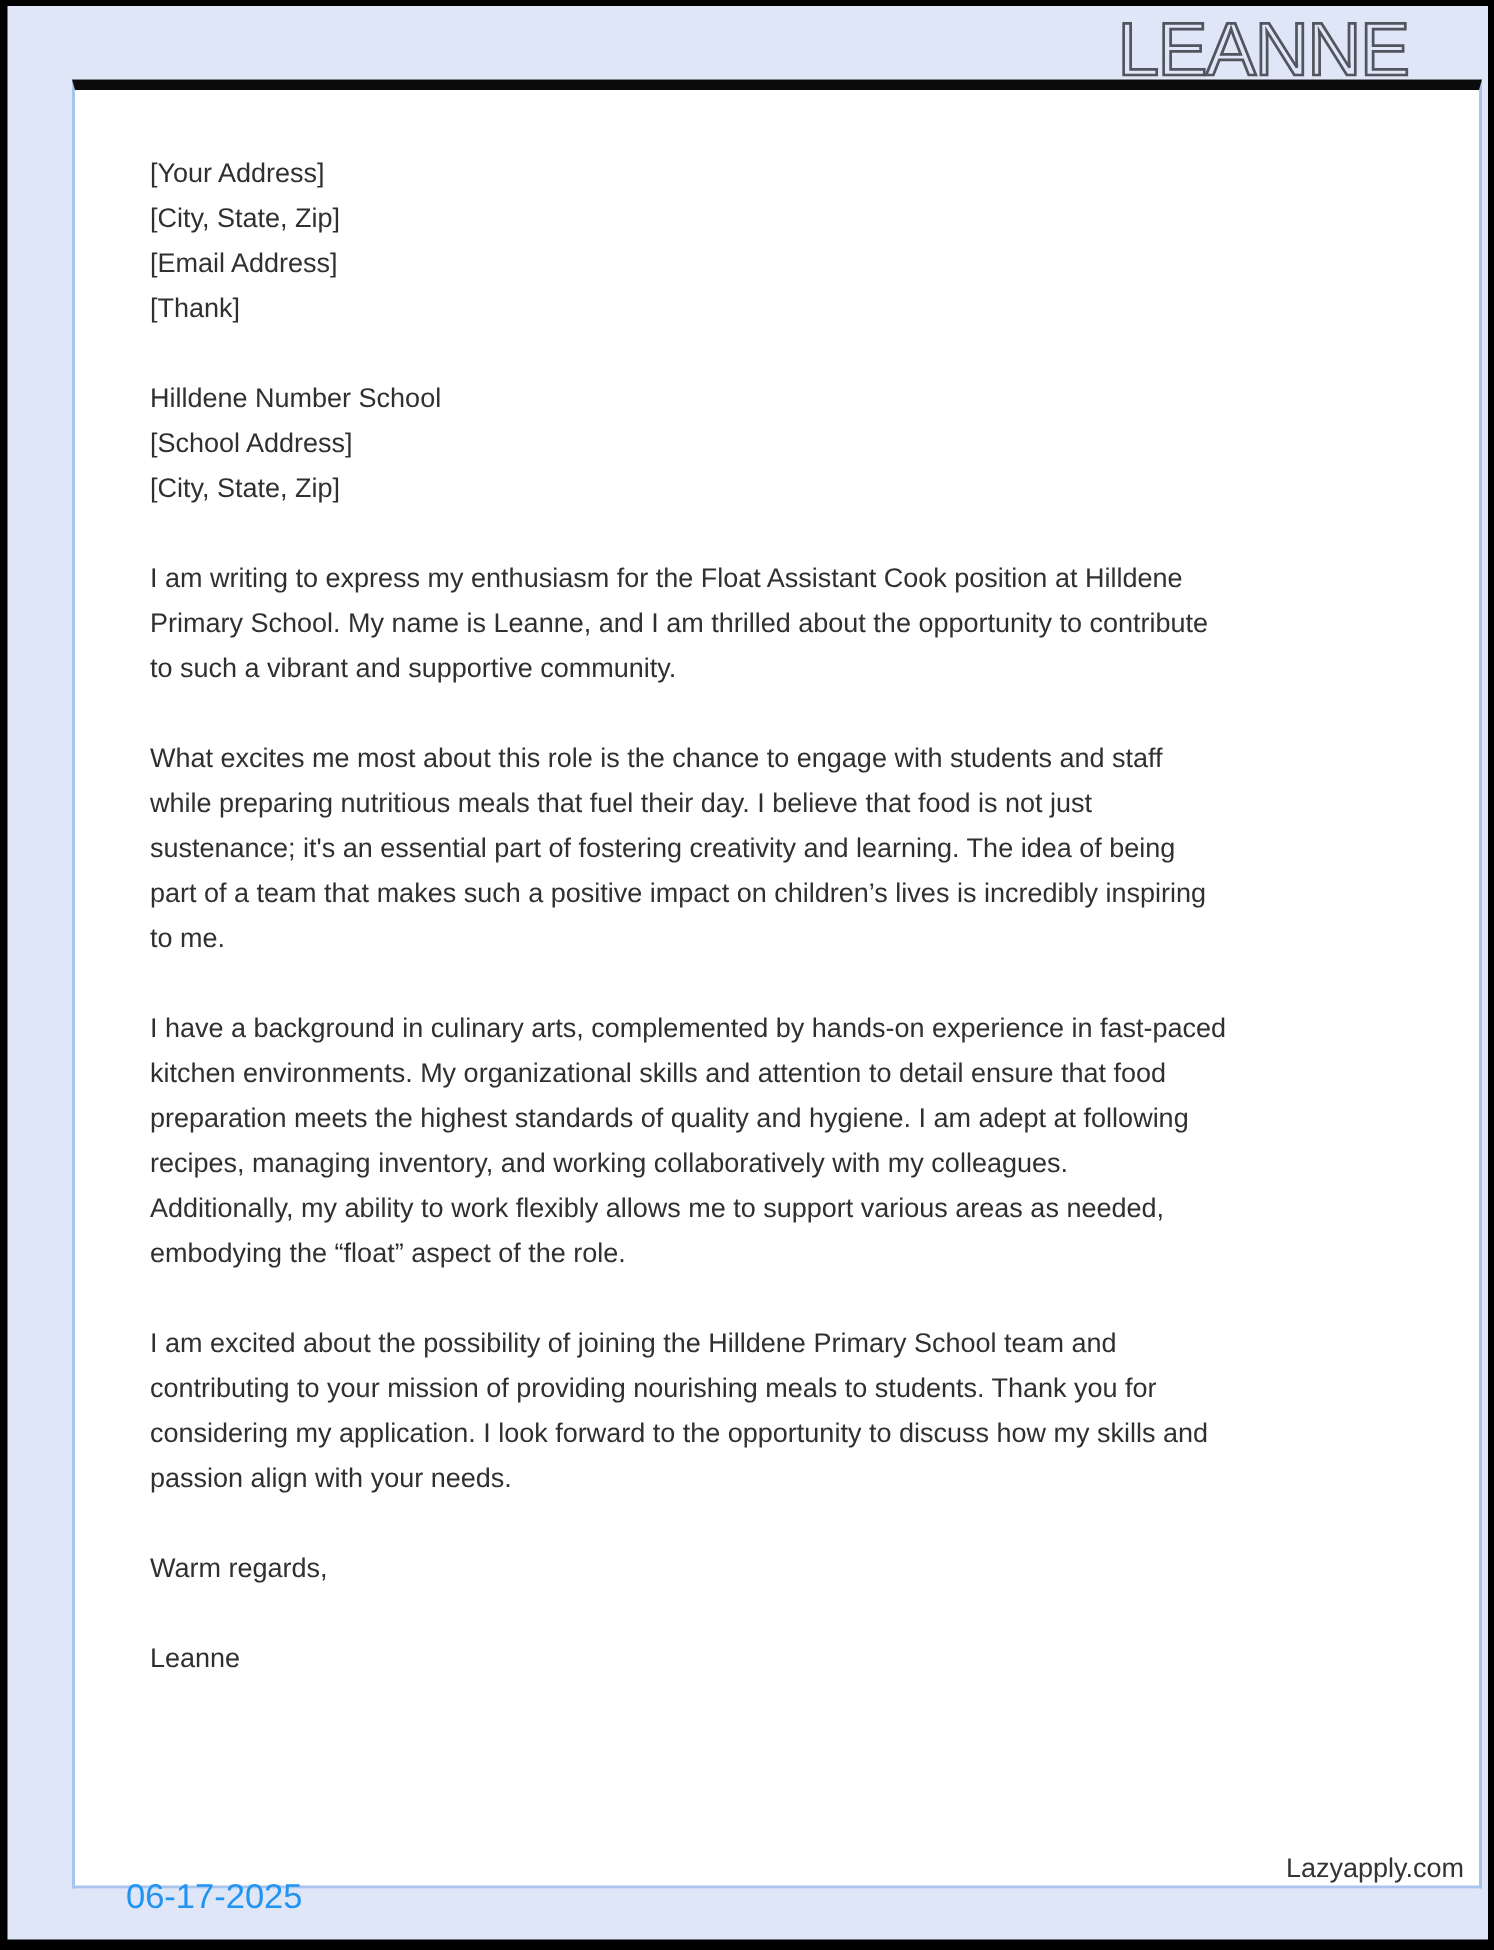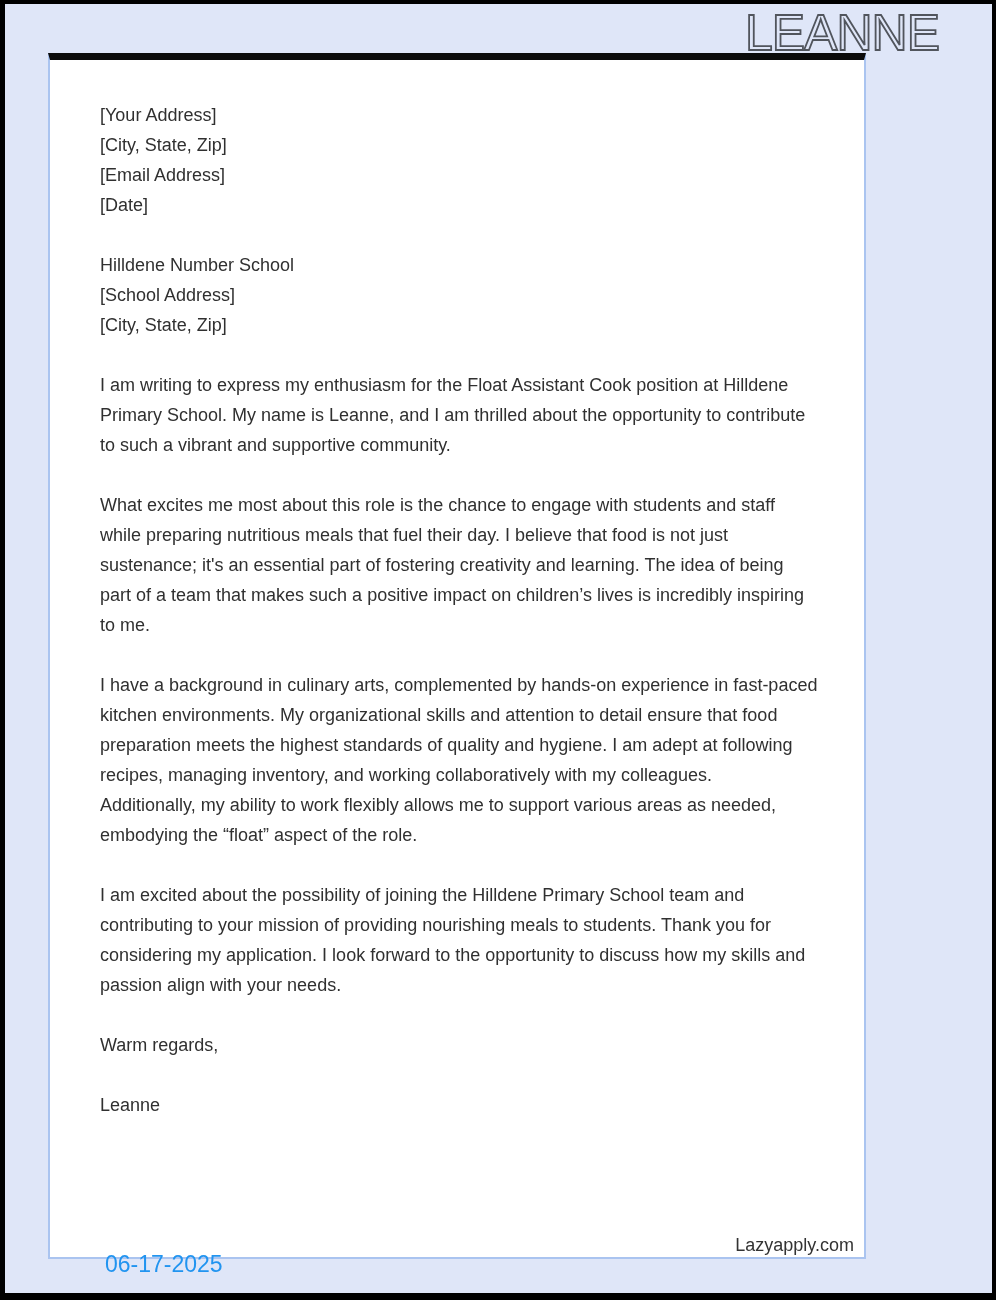--- a/index.html
+++ b/index.html
@@ -16,21 +16,21 @@
     border-width: 4px 4px 7px 5px;
     box-sizing: border-box;
     z-index: 10; pointer-events: none;
   }
   .brand {
     position: absolute; top: 4px; right: 55px;
     z-index: 3;
   }
   .sheet {
     position: absolute; left: 48px; top: 53px;
-    width: 818px; height: 1206px;
+    width: 940px; height: 1206px;
     box-sizing: border-box;
     background: #ffffff;
     border-top: 7px solid #0b0b0b;
     border-left: 2px solid #aac4f0;
     border-right: 2px solid #aac4f0;
     border-bottom: 2px solid #aac4f0;
     z-index: 1;
   }
   .letter {
     padding: 40px 46px 0 50px;
@@ -40,21 +40,21 @@
   }
   .block { margin: 0 0 30px 0; }
   .line { white-space: nowrap; }
   .para { white-space: pre-line; }
   .watermark {
     position: absolute; right: 10px; bottom: 3px;
     font-size: 18px; line-height: 18px;
     color: #333333;
   }
   .letter-date {
-    position: absolute; left: 105px; top: 1250px;
+    position: absolute; left: 84px; top: 1250px;
     font-size: 23px; line-height: 28px;
     color: #2194f0;
     z-index: 6;
   }
 </style>
 </head>
 <body>
 
 <div class="frame"></div>
 
@@ -64,21 +64,21 @@
   </svg>
 </div>
 
 <div class="sheet">
   <div class="letter">
 
     <div class="block">
       <div class="line">[Your Address]</div>
       <div class="line">[City, State, Zip]</div>
       <div class="line">[Email Address]</div>
-      <div class="line">[Date]</div>
+      <div class="line">[Thank]</div>
     </div>
 
     <div class="block">
       <div class="line">Hilldene Number School</div>
       <div class="line">[School Address]</div>
       <div class="line">[City, State, Zip]</div>
     </div>
 
 
     <div class="block para">I am writing to express my enthusiasm for the Float Assistant Cook position at Hilldene

